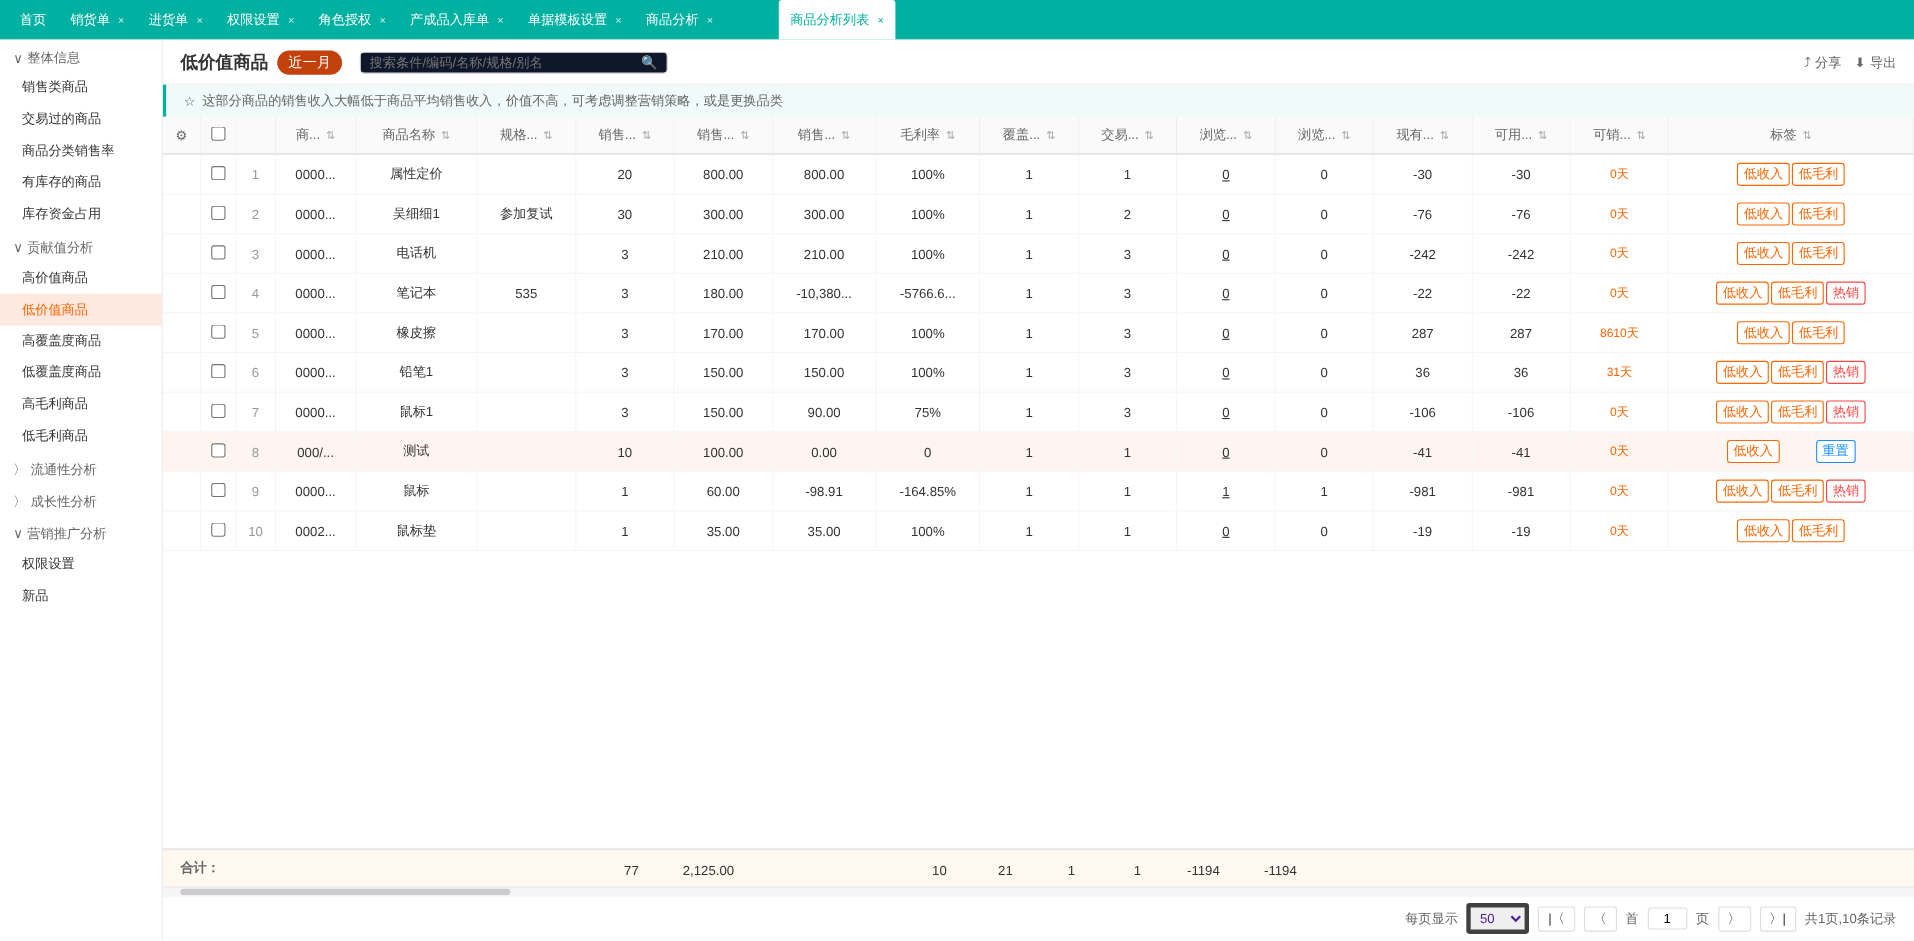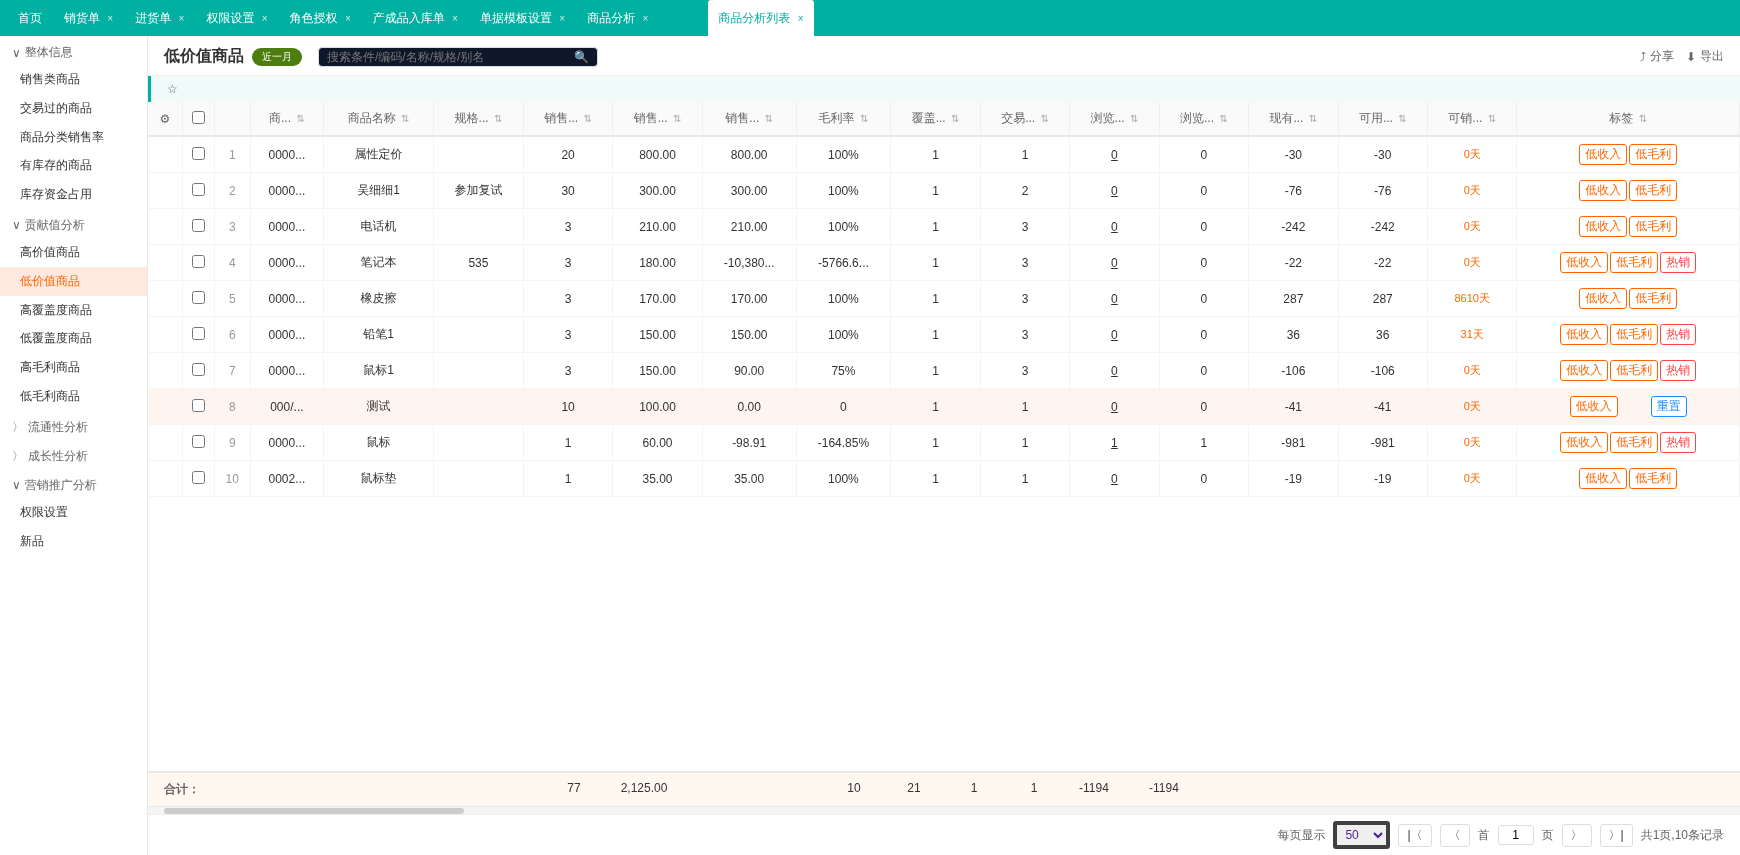--- a/index.html
+++ b/index.html
@@ -70,26 +70,26 @@
       align-items: center;
       gap: 8px;
       border-bottom: 1px solid #f0f0f0;
     }
     .page-title {
       font-size: 16px;
       font-weight: bold;
       color: #333;
     }
     .filter-btn {
-      background: #4d7c0f;
+      background: #c2410c;
       color: #fff;
       border: none;
       border-radius: 12px;
       padding: 2px 10px;
-      font-size: 10px;
+      font-size: 13px;
       cursor: pointer;
     }
     .search-box {
       display: flex;
       align-items: flex-start;
       border: 1px solid #ddd;
       border-radius: 4px;
       padding: 2px 8px;
       margin-left: 8px;
       flex: 1;
@@ -182,21 +182,21 @@
     .tag-blue { color: #1890ff; border: 1px solid #1890ff; background: #fff; margin-left: 32px; }
     .day-label { color: #ff6600; font-size: 11px; }
     .underline { text-decoration: underline; cursor: pointer; color: #333; }
 
     
     .table-footer {
       background: #fff8f0;
       border-top: 2px solid #e8e8e8;
       padding: 8px 16px;
       display: flex;
-      align-items: flex-start;
+      align-items: flex-end;
       gap: 8px;
     }
     .footer-label { color: #666; font-weight: bold; margin-right: 16px; }
     .footer-cell {
       text-align: center;
       color: #333;
       min-width: 60px;
     }
 
     
@@ -319,20 +319,21 @@
         </div>
         <div class="action-btn">
           <span>⬇</span>
           <span>导出</span>
         </div>
       </div>
     </div>
 
     <div class="info-banner">
       <span>☆</span>
+      <span>这部分商品的销售收入大幅低于商品平均销售收入，价值不高，可考虑调整营销策略，或是更换品类</span>
     </div>
 
     <div class="table-container">
       <table>
         <thead>
           <tr>
             <th>⚙</th>
             <th class="checkbox-col"><input type="checkbox" style=""></th>
             <th class="num-col"></th>
             <th>商... <span class="sort-icon">⇅</span></th>

